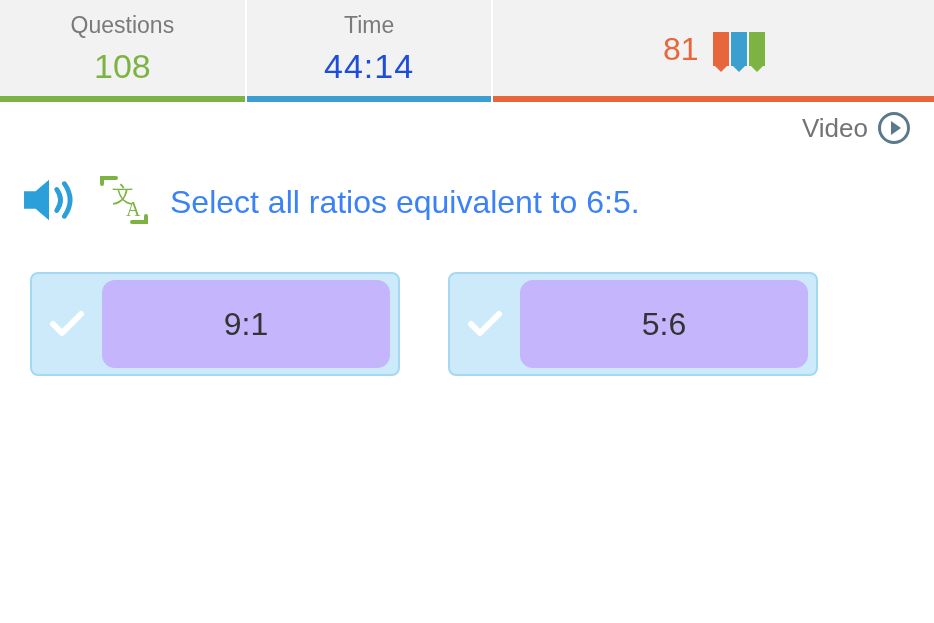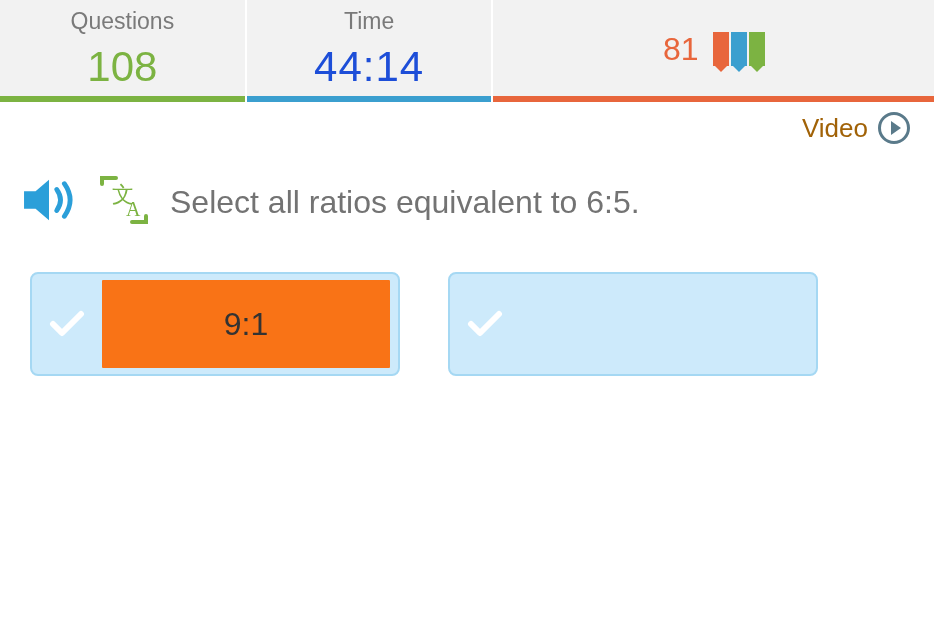--- a/index.html
+++ b/index.html
@@ -24,21 +24,21 @@
   justify-content: center;
   position: relative;
 }
 .stat-col:last-child { border-right: none; flex: 1.8; }
 .stat-label {
   color: #7a7a7a;
   font-size: 23px;
   margin-bottom: 8px;
 }
 .stat-value {
-  font-size: 42px;
+  font-size: 34px;
   font-weight: 400;
 }
 .questions-val { color: #7cb342; }
 .time-val { color: #1d4ed8; letter-spacing: 1px; }
 .score-row { display: flex; align-items: center; gap: 14px; }
 .score-val { color: #e8663c; font-size: 32px; }
 .ribbons { display: flex; gap: 2px; }
 .ribbon { width: 16px; height: 34px; position: relative; }
 .ribbon::after {
   content: '';
@@ -61,21 +61,21 @@
 .ul-green { background: #7cb342; }
 .ul-blue { background: #3b9fcf; }
 .ul-orange { background: #e8663c; }
 .video-row {
   display: flex;
   justify-content: flex-end;
   align-items: center;
   padding: 14px 24px 0 0;
   gap: 10px;
 }
-.video-label { color: #a16207; font-size: 26px; }
+.video-label { color: #737373; font-size: 26px; }
 .play-circle {
   width: 32px; height: 32px;
   border: 3px solid #5a7a8a;
   border-radius: 50%;
   display: flex; align-items: center; justify-content: center;
 }
 .play-tri {
   width: 0; height: 0;
   border-top: 7px solid transparent;
   border-bottom: 7px solid transparent;
@@ -85,21 +85,21 @@
 .question-row {
   display: flex;
   align-items: center;
   padding: 28px 20px 10px 20px;
   gap: 18px;
 }
 .speaker-icon svg { width: 58px; height: 48px; }
 .translate-icon svg { width: 56px; height: 56px; }
 .question-text {
   font-size: 32px;
-  color: #737373;
+  color: #3b82f6;
 }
 .options {
   display: flex;
   flex-wrap: wrap;
   gap: 32px 48px;
   padding: 30px 30px 0 30px;
 }
 .option {
   width: 370px;
   height: 104px;
@@ -115,22 +115,22 @@
   width: 70px;
   display: flex;
   align-items: center;
   justify-content: center;
 }
 .opt-check svg { width: 36px; height: 28px; }
 .opt-value {
   flex: 1;
   height: 88px;
   margin-right: 8px;
-  background: #f97316;
-  border-radius: 1px;
+  background: #c4b5fd;
+  border-radius: 13px;
   display: flex;
   align-items: center;
   justify-content: center;
   font-size: 32px;
   color: #333;
 }
 </style>
 </head>
 <body>
 
@@ -194,14 +194,15 @@
         </svg>
     </div>
     <div class="opt-value">9:1</div>
   </div>
   <div class="option">
     <div class="opt-check">
       <svg viewBox="0 0 36 28">
           <path fill="none" stroke="#fff" stroke-width="6" stroke-linecap="round" stroke-linejoin="round" d="M4 14 L13 23 L32 4"></path>
         </svg>
     </div>
+    <div class="opt-value">5:6</div>
   </div>
 </div>
 
 </body></html>

